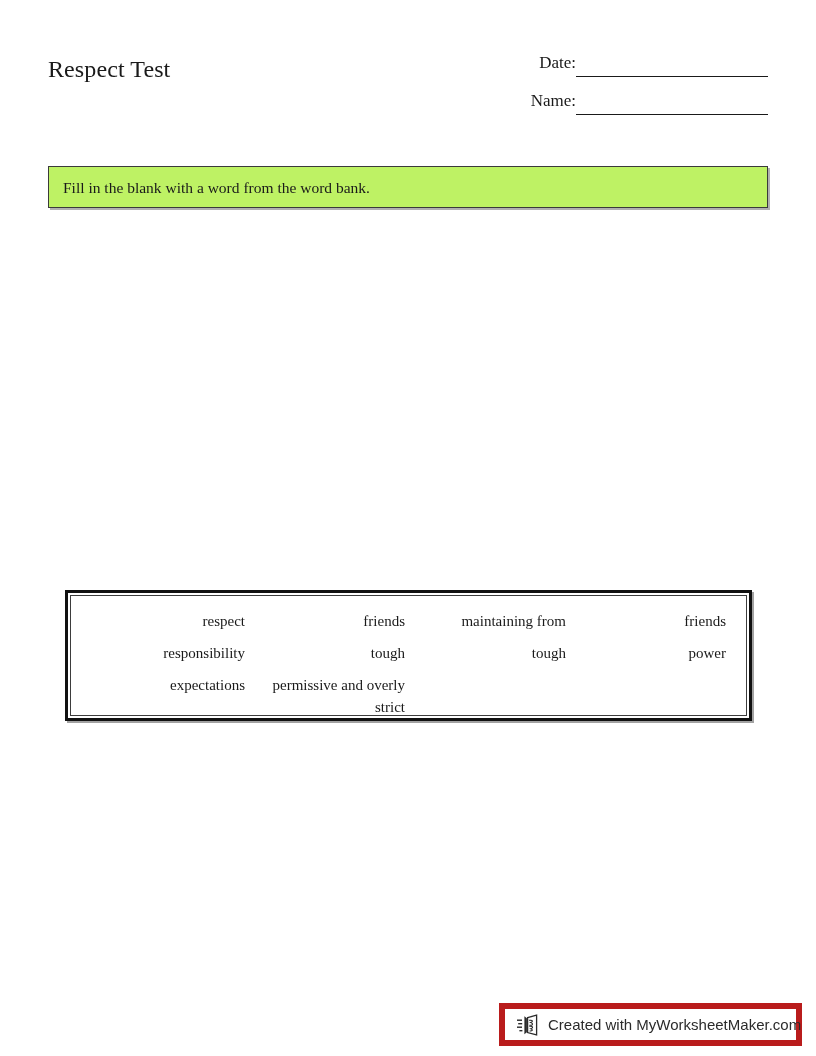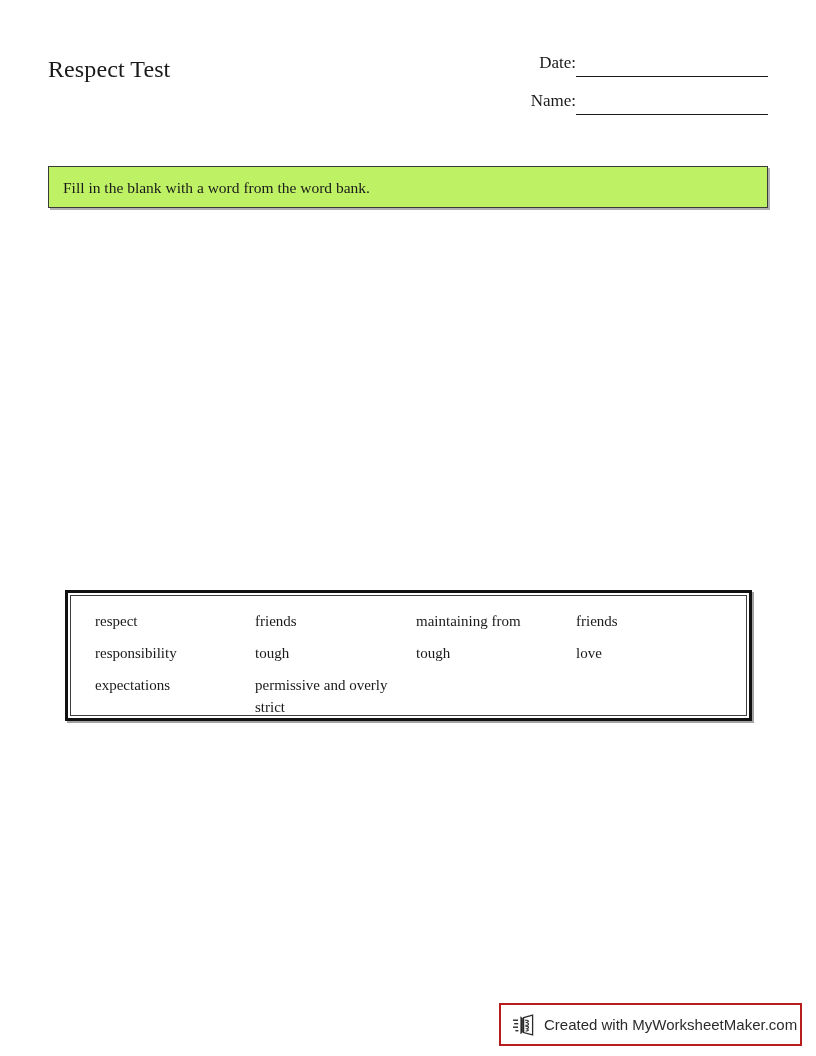--- a/index.html
+++ b/index.html
@@ -94,20 +94,21 @@
   .wordbank {
     position: absolute;
     left: 65px;
     top: 590px;
     width: 687px;
     height: 131px;
     box-sizing: border-box;
     border: 3px solid #111111;
     background: #ffffff;
     box-shadow: 2px 2px 0 0 rgba(70,70,70,0.5);
+    text-align: right;
   }
   .wordbank-inner {
     position: absolute;
     left: 2px;
     top: 2px;
     right: 2px;
     bottom: 2px;
     border: 1px solid #3d3d3d;
     background: #ffffff;
   }
@@ -135,21 +136,21 @@
   .wb-r2 { top: 79px; }
 
   
   .footer-badge {
     position: absolute;
     left: 499px;
     top: 1003px;
     width: 303px;
     height: 43px;
     box-sizing: border-box;
-    border: 2px solid #b91c1c;
+    border: 6px solid #b91c1c;
     background: #ffffff;
     display: flex;
     align-items: center;
     padding-left: 12px;
   }
   .footer-logo {
     width: 22px;
     height: 24px;
     flex: 0 0 auto;
     display: block;
@@ -195,21 +196,21 @@
       <div class="wb-grid">
 
         <div class="wb-cell wb-c0 wb-r0">respect</div>
         <div class="wb-cell wb-c1 wb-r0">friends</div>
         <div class="wb-cell wb-c2 wb-r0">maintaining from</div>
         <div class="wb-cell wb-c3 wb-r0">friends</div>
 
         <div class="wb-cell wb-c0 wb-r1">responsibility</div>
         <div class="wb-cell wb-c1 wb-r1">tough</div>
         <div class="wb-cell wb-c2 wb-r1">tough</div>
-        <div class="wb-cell wb-c3 wb-r1">love</div>
+        <div class="wb-cell wb-c3 wb-r1">power</div>
 
         <div class="wb-cell wb-c0 wb-r2">expectations</div>
         <div class="wb-cell wb-c1 wb-r2">permissive and overly strict</div>
         <div class="wb-cell wb-c2 wb-r2"></div>
         <div class="wb-cell wb-c3 wb-r2"></div>
 
       </div>
     </div>
   </div>
 

